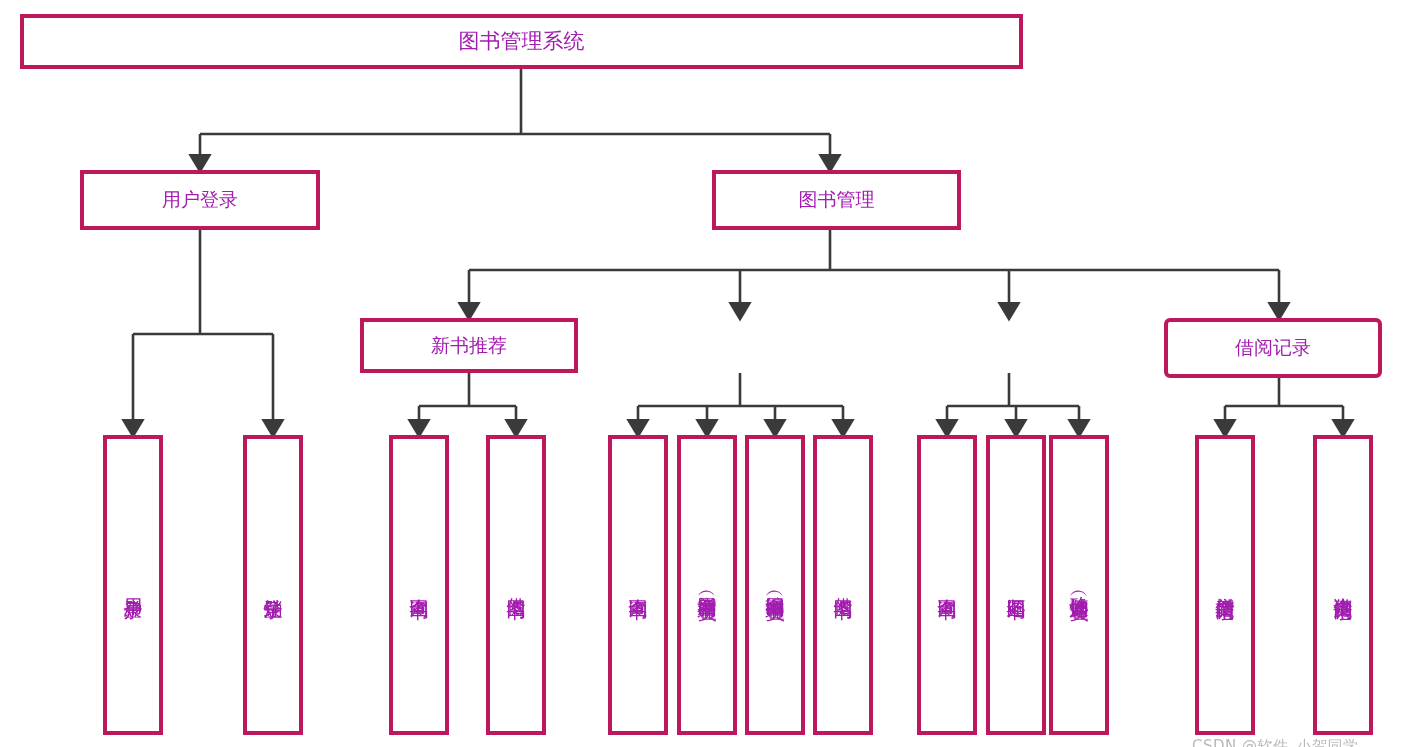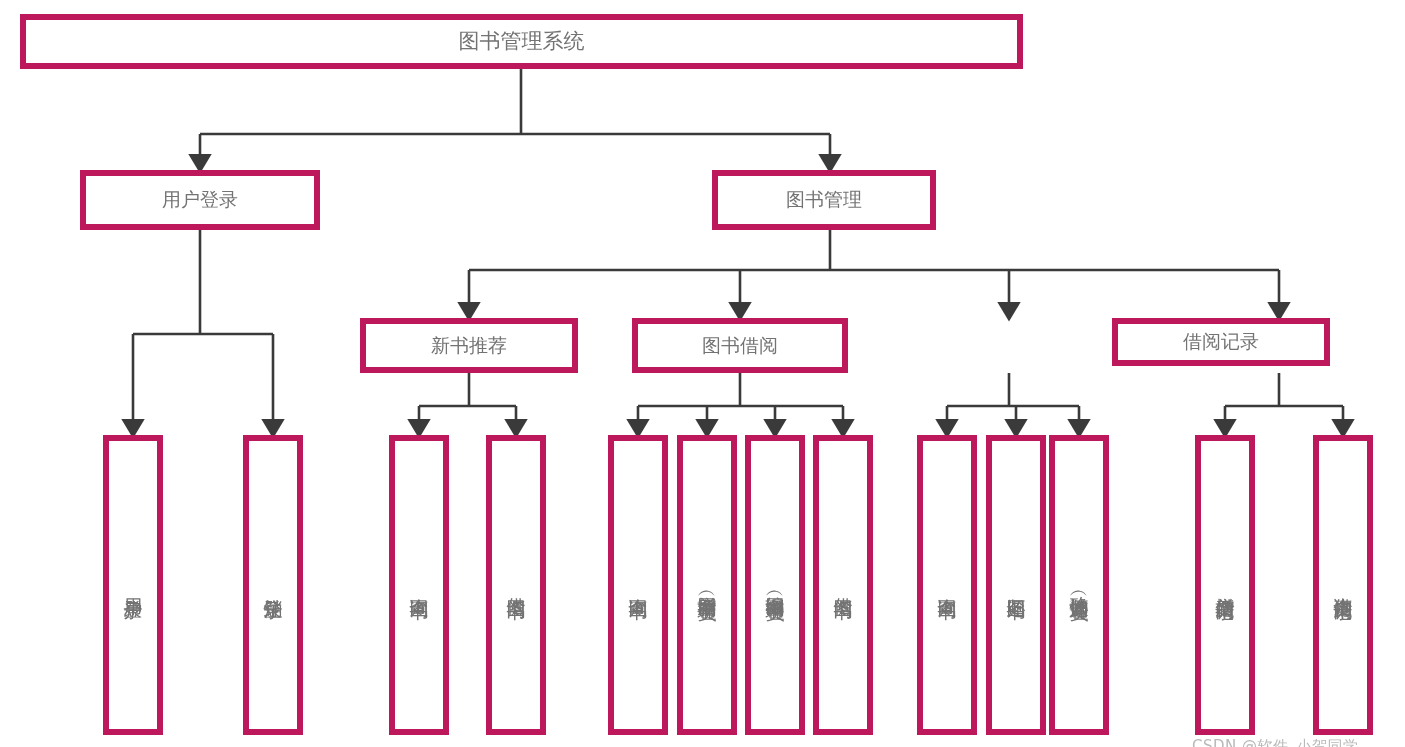--- a/index.html
+++ b/index.html
@@ -20,26 +20,26 @@
   #edges {
     position: absolute;
     left: 0;
     top: 0;
     width: 1405px;
     height: 747px;
   }
   .node {
     position: absolute;
     box-sizing: border-box;
-    border: 6px solid #be185d;
+    border: 4px solid #be185d;
     background: #ffffff;
     display: flex;
     align-items: center;
     justify-content: center;
-    color: #737373;
+    color: #a21caf;
     line-height: 1.15;
   }
   .node.horiz {
     writing-mode: horizontal-tb;
     text-align: center;
   }
   .node.vert {
     writing-mode: vertical-rl;
     text-orientation: upright;
     letter-spacing: 1px;
@@ -118,31 +118,28 @@
     </g>
   </svg>
 
   <div class="node horiz lvl0" style="left:20px; top:14px; width:1003px; height:55px;">
     <span class="node-label">图书管理系统</span>
   </div>
 
   <div class="node horiz lvl1" style="left:80px; top:170px; width:240px; height:60px;">
     <span class="node-label">用户登录</span>
   </div>
-  <div class="node horiz lvl1" style="left:712px; top:170px; width:224px; height:60px;">
+  <div class="node horiz lvl1" style="left:712px; top:170px; width:249px; height:60px;">
     <span class="node-label">图书管理</span>
   </div>
 
   <div class="node horiz lvl2" style="left:360px; top:318px; width:218px; height:55px;">
     <span class="node-label">新书推荐</span>
   </div>
-  <div class="node horiz lvl2" style="left:632px; top:318px; width:216px; height:55px;">
-    <span class="node-label">图书借阅</span>
-  </div>
-  <div class="node horiz lvl2" style="left:1112px; top:318px; width:218px; height:48px;">
+  <div class="node horiz lvl2" style="left:1164px; top:318px; width:218px; height:60px;border-radius:6px;">
     <span class="node-label">借阅记录</span>
   </div>
 
   <div class="node vert leaf" style="left:103px; top:435px; width:60px; height:300px;">
     <span class="node-label">用户登录</span>
   </div>
   <div class="node vert leaf" style="left:243px; top:435px; width:60px; height:300px;">
     <span class="node-label">注销登录</span>
   </div>
   <div class="node vert leaf" style="left:389px; top:435px; width:60px; height:300px;">

